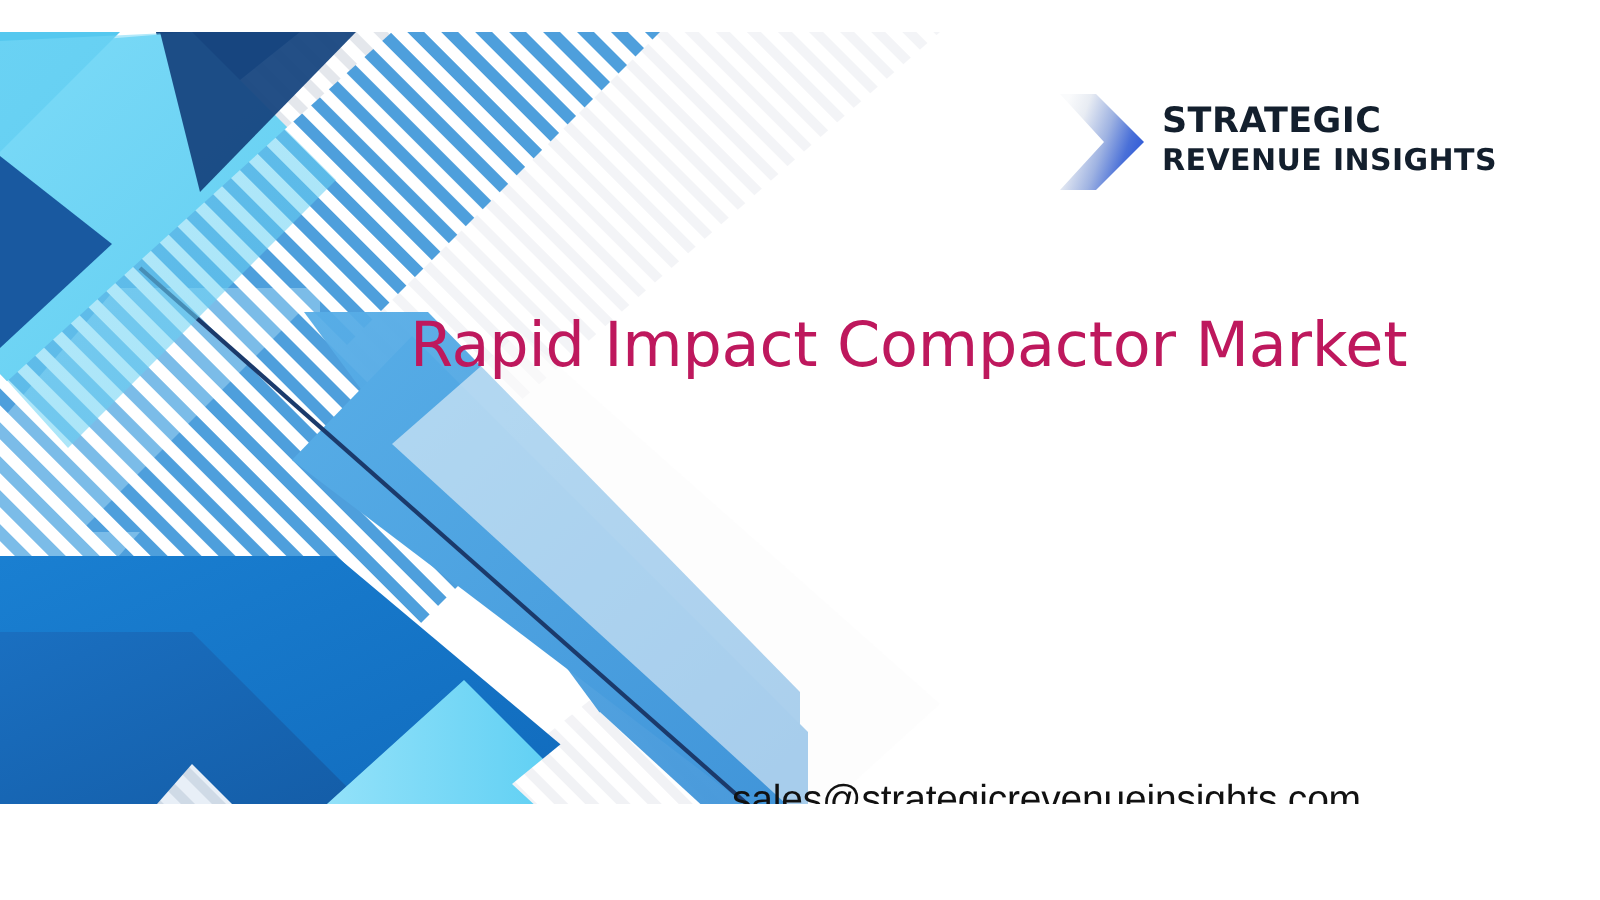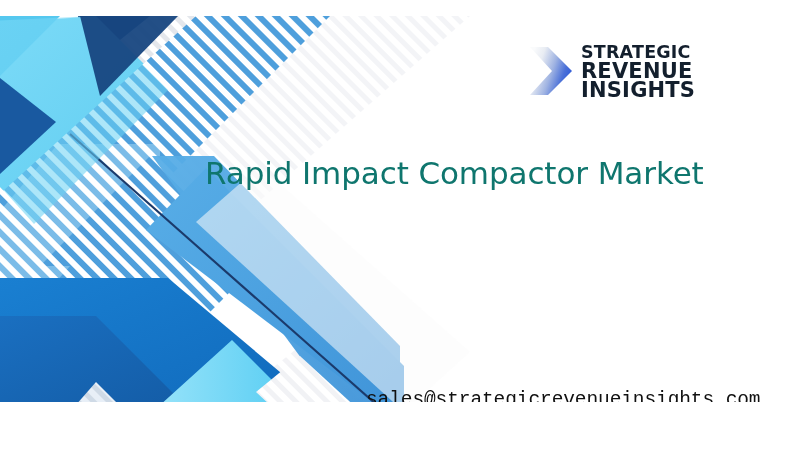--- a/index.html
+++ b/index.html
@@ -49,52 +49,52 @@
     justify-content: center;
     line-height: 1;
   }
   .logo-line1, .logo-line2 {
     font-family: "DejaVu Sans", "Liberation Sans", sans-serif;
     font-weight: bold;
     color: #131f2d;
     letter-spacing: 0.2px;
   }
   .logo-line1 { font-size: 17.5px; line-height: 19px; }
-  .logo-line2 { font-size: 21px; line-height: 19px; }
+  .logo-line2 { font-size: 15px; line-height: 19px; }
   .logo-tagline {
     margin-top: 4px;
     font-family: "DejaVu Sans", "Liberation Sans", sans-serif;
     font-size: 8.1px;
     letter-spacing: 1.05px;
     color: #3f6ea8;
     white-space: nowrap;
   }
 
   
   .title {
     position: absolute;
     left: 205px;
     top: 139px;
     width: 560px;
     font-size: 31px;
     font-weight: normal;
-    color: #0f766e;
+    color: #be185d;
     letter-spacing: -0.1px;
     font-family: "DejaVu Sans", "Liberation Sans", sans-serif;
   }
 
   
   .email {
     position: absolute;
     left: 366px;
     top: 373px;
     font-size: 19.5px;
     color: #111111;
     letter-spacing: -0.1px;
-    font-family: Liberation Mono, monospace;
+    font-family: Liberation Sans, sans-serif;
     white-space: nowrap;
   }
 </style>
 </head>
 <body>
 
 <div id="slide">
 
   <div class="art">
     <svg width="800" height="450" viewBox="0 0 800 450" xmlns="http://www.w3.org/2000/svg">

